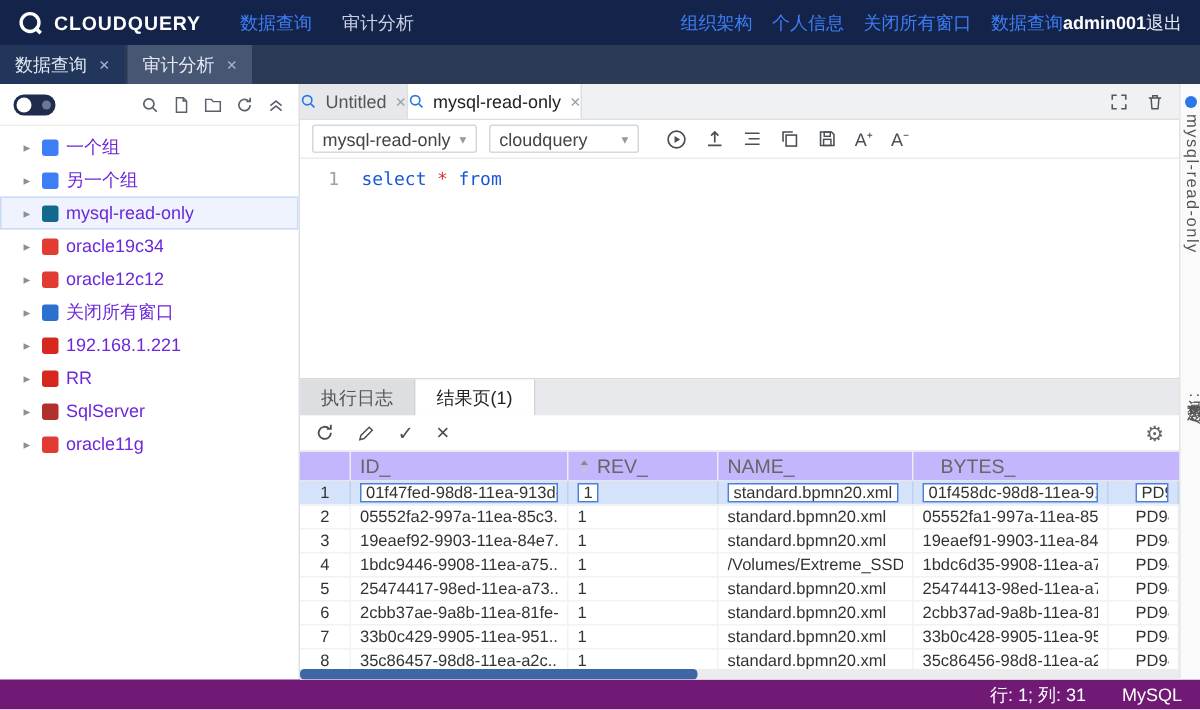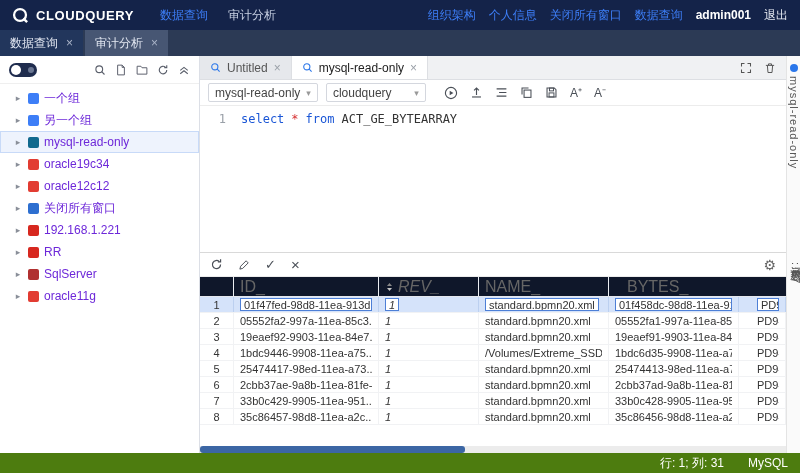--- a/index.html
+++ b/index.html
@@ -6,21 +6,21 @@
   html,body { width:800px; height:473px; overflow:hidden; }
   body { font-family:"Liberation Sans", sans-serif; font-size:12px; color:#333; background:#fff; }
   .app { width:800px; height:473px; display:flex; flex-direction:column; }
 
   
   .topnav { flex:0 0 30px; background:#142349; display:flex; align-items:center; padding:0 12px; color:#fff; }
   .brand { display:flex; align-items:center; gap:7px; font-weight:bold; font-size:13px; letter-spacing:.6px; }
   .topmenu { display:flex; gap:20px; margin-left:26px; }
   .topmenu .mitem { color:#c9d2e4; cursor:pointer; }
   .topmenu .mitem.active { color:#3d7ef7; }
-  .topnav-right { margin-left:auto; display:flex; align-items:center; gap:13px; }
+  .topnav-right { margin-left:auto; display:flex; align-items:center; }
   .topnav-right .tlink { color:#3d7ef7; cursor:pointer; }
   .username { color:#fff; font-weight:bold; }
   .logout { color:#e8ecf4; }
 
   
   .wintabs { flex:0 0 26px; background:#2c3a55; display:flex; align-items:stretch; gap:2px; }
   .wintab { display:flex; align-items:center; gap:8px; padding:0 10px; color:#e3e8f2; font-size:12px; cursor:pointer; }
   .wintab.active { background:#22365c; }
   .wintab:not(.active) { background:#475673; }
   .wintab .x { color:#aab4c8; font-size:12px; line-height:1; }
@@ -41,21 +41,21 @@
   .tree-item.selected { background:#eef3fd; border-color:#c8daf8; }
   .caret { color:#8a8f99; font-size:9px; width:10px; text-align:center; }
   .db-icon { width:11px; height:11px; border-radius:2px; flex:0 0 11px; }
   .tree-label { white-space:nowrap; overflow:hidden; color:#6d28d9; }
 
   
   .main { flex:1; display:flex; min-width:0; }
   .main-col { flex:1; display:flex; flex-direction:column; min-width:0; }
 
   .etabs { flex:0 0 24px; background:#f0f1f3; border-bottom:1px solid #dddfe3; display:flex; align-items:stretch; }
-  .etab { display:flex; align-items:center; gap:6px; padding:0 10px; border-right:1px solid #dddfe3; background:#e6e8ec; color:#555; cursor:pointer; font-size:12px; }
+  .etab { display:flex; align-items:center; gap:6px; padding:0 0; border-right:1px solid #dddfe3; background:#e6e8ec; color:#555; cursor:pointer; font-size:12px; }
   .etab.active { background:#fff; color:#222; }
   .etab .x { color:#9aa0a8; font-size:12px; }
   .etab-actions { margin-left:auto; display:flex; align-items:center; gap:12px; padding-right:10px; color:#555; }
   .etab-actions svg { display:block; cursor:pointer; }
 
   .etoolbar { flex:0 0 26px; background:#fff; border-bottom:1px solid #ececec; display:flex; align-items:center; gap:8px; padding:0 8px; }
   .select { height:19px; min-width:100px; border:1px solid #d4d7de; border-radius:2px; display:flex; align-items:center; justify-content:space-between; gap:6px; padding:0 6px; color:#444; cursor:pointer; background:#fff; }
   .sel-caret { color:#999; font-size:9px; }
   .etools { display:flex; align-items:center; gap:12px; margin-left:10px; color:#4a4f57; }
   .etools svg { display:block; cursor:pointer; }
@@ -72,46 +72,46 @@
   .results { flex:0 0 201px; display:flex; flex-direction:column; border-top:1px solid #d9d9d9; min-height:0; }
   .res-tabs { flex:0 0 24px; background:#e7e9ec; display:flex; align-items:stretch; }
   .res-tab { padding:0 14px; display:flex; align-items:center; color:#555; cursor:pointer; background:#dcdee1; border-right:1px solid #d0d2d6; }
   .res-tab.active { background:#fff; color:#222; }
   .res-toolbar { flex:0 0 24px; background:#fff; border-bottom:1px solid #ececec; display:flex; align-items:center; gap:15px; padding:0 10px; color:#4a4f57; }
   .res-toolbar svg { display:block; cursor:pointer; }
   .res-toolbar .char-ico { font-size:13px; cursor:pointer; line-height:1; }
   .res-gear { margin-left:auto; font-size:14px; color:#666; cursor:pointer; }
 
   .tbl { flex:1; position:relative; overflow:hidden; background:#fff; }
-  .thead { display:flex; height:20px; background:#0f172a; border-bottom:1px solid #e4e7ed; color:#666; font-size:16px; }
+  .thead { display:flex; height:20px; background:#c4b5fd; border-bottom:1px solid #e4e7ed; color:#666; font-size:13px; }
   .tcell { flex:0 0 auto; padding:0 6px; display:flex; align-items:center; gap:4px; border-right:1px solid #ebeef2; white-space:nowrap; overflow:hidden; }
   .col-num { width:34px; justify-content:center; padding:0 2px; }
   .col-id { width:145px; }
-  .col-rev { width:100px;font-style:italic; }
+  .col-rev { width:100px; }
   .col-name { width:130px; }
   .col-dep { width:130px; }
   .col-bytes { flex:1; border-right:none;margin-left:12px; }
   .trow { display:flex; height:16px; font-size:11px; color:#333; border-bottom:1px solid #f1f2f4; cursor:default; }
   .trow .tcell { border-right:1px solid #f1f2f4; }
   .trow.selected { background:#d5e3fa; }
   .trow.selected .tcell { border-right-color:#bcd0f0; }
   .v { white-space:nowrap; overflow:hidden; }
   .trow.selected .v { border:1px solid #4d7fd6; background:#fff; padding:0 3px; height:13px; line-height:12px; }
   .hscroll { position:absolute; left:0; right:0; bottom:0; height:7px; background:#ececec; }
   .hthumb { width:265px; height:7px; border-radius:3px; background:#3c66a4; cursor:pointer; }
 
   
   .right-strip { flex:0 0 14px; width:14px; border-left:1px solid #e4e4e4; background:#fafafa; position:relative; }
   .badge { position:absolute; top:8px; left:3px; width:8px; height:8px; border-radius:50%; background:#2b77ea; }
   .vlabel { position:absolute; left:1px; writing-mode:vertical-rl; font-size:11px; color:#555; letter-spacing:1px; white-space:nowrap; cursor:pointer; }
   .vlabel-editor { top:20px; }
   .vlabel-results { top:202px; }
 
   
-  .statusbar { flex:0 0 20px; background:#4d7c0f; color:#fff; display:flex; align-items:center; justify-content:flex-end; gap:24px; padding:0 12px; font-size:12px; }
+  .statusbar { flex:0 0 20px; background:#701a75; color:#fff; display:flex; align-items:center; justify-content:flex-end; gap:24px; padding:0 12px; font-size:12px; }
 </style>
 </head>
 <body>
 
 <div class="app">
 
   <div class="topnav">
     <div class="brand">
       <svg width="17" height="17" viewBox="0 0 18 18">
           <circle cx="8.5" cy="8.5" r="6.3" fill="none" stroke="#fff" stroke-width="2.4"></circle>
@@ -300,25 +300,33 @@
             <span class="fontbtn">A⁻</span>
           </div>
         </div>
 
         <div class="code-area">
           <div class="code-line">
             <span class="gutter">1</span>
             <span class="kw">select</span>
             <span class="star">*</span>
             <span class="kw">from</span>
-            <span class="ident">ACT_GE_BYTEARRAY</span>
           </div>
         </div>
 
         <div class="results">
+          <div class="res-tabs">
+
+          <div class="res-tab">
+                <span>执行日志</span>
+              </div>
+              <div class="res-tab active">
+                <span>结果页(1)</span>
+              </div>
+            </div>
           <div class="res-toolbar">
             <svg width="13" height="13" viewBox="0 0 16 16">
                 <path d="M13 8a5 5 0 1 1-1.6-3.6" fill="none" stroke="currentColor" stroke-width="1.5"></path>
                 <path d="M13 1.5v3.3H9.7" fill="none" stroke="currentColor" stroke-width="1.5"></path>
               </svg>
             <svg width="12" height="12" viewBox="0 0 16 16">
                 <path d="M2.5 13.5l1-3.8 7.3-7.3 2.8 2.8-7.3 7.3z" fill="none" stroke="currentColor" stroke-width="1.3"></path>
               </svg>
             <span class="char-ico">✓</span>
             <span class="char-ico" style="font-size:15px;">×</span>

